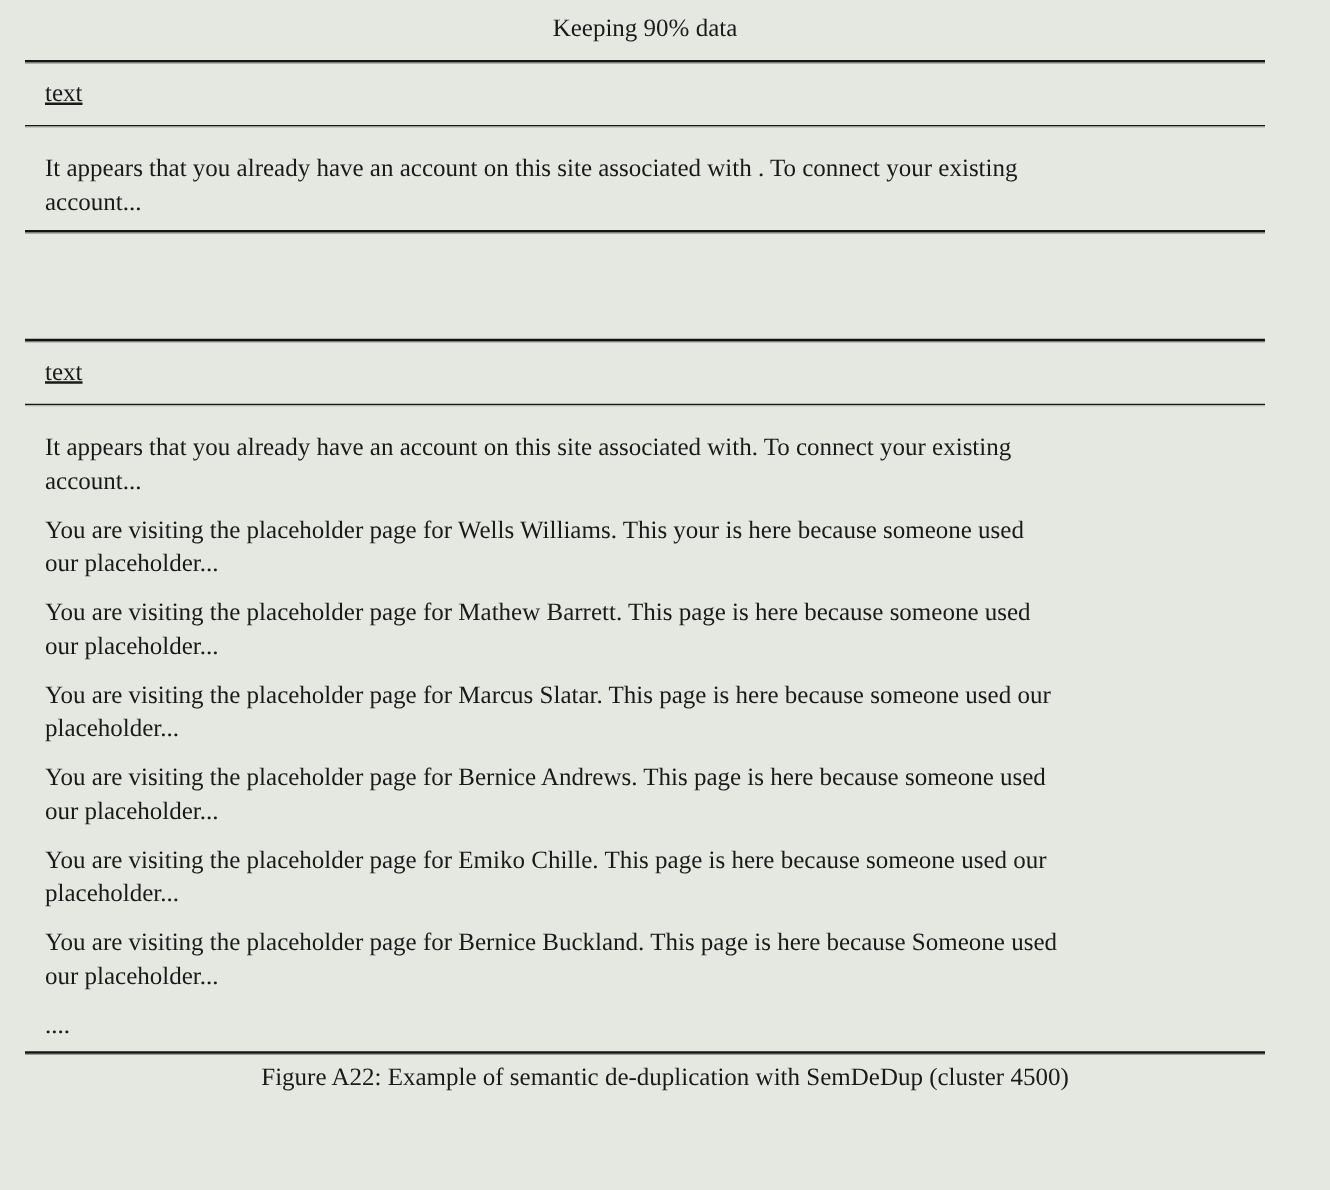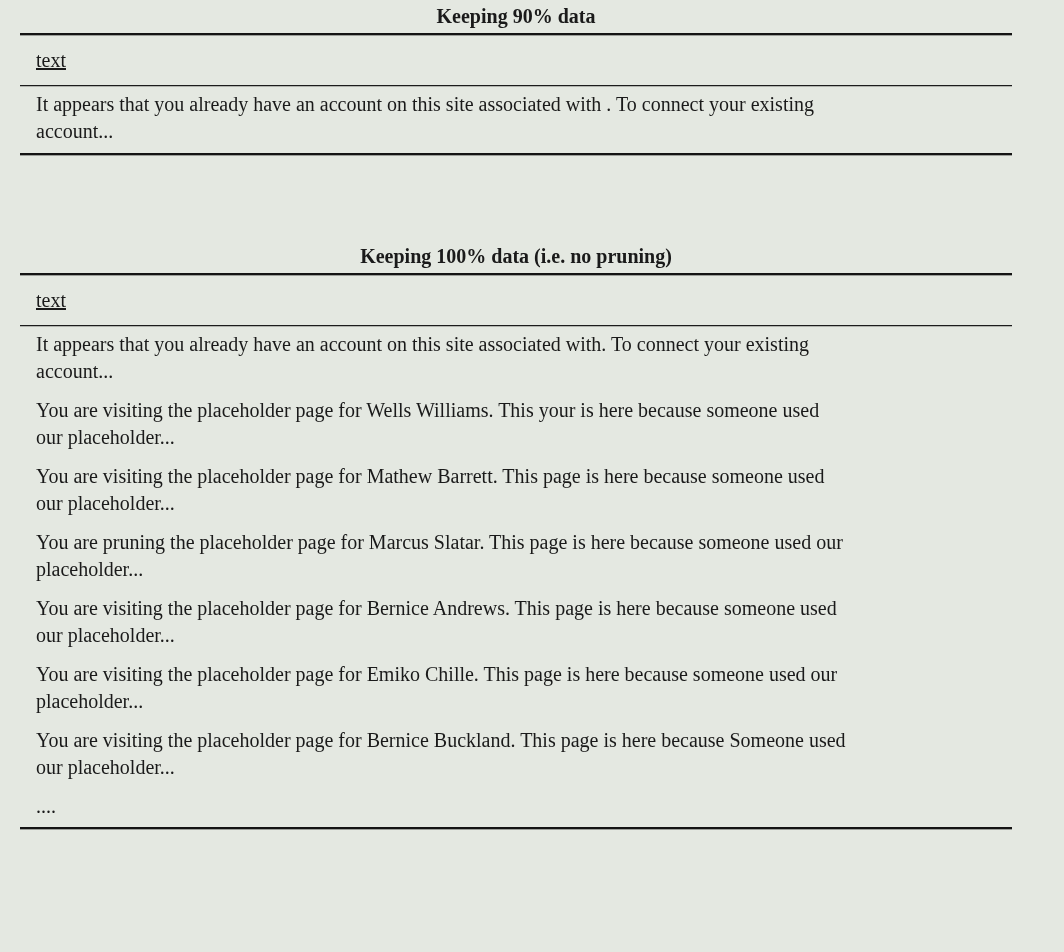--- a/index.html
+++ b/index.html
@@ -18,27 +18,26 @@
   .page {
     position: relative;
     width: 1064px;
     height: 952px;
   }
   .latex-table {
     margin-left: 20px;
     width: 992px;
   }
   .tbl-title {
-    height: 33px;
+    height: 48px;
     display: flex;
     align-items: center;
     justify-content: center;
     padding-bottom: 1px;
     box-sizing: border-box;
-    font-weight: bold;
   }
   .rule {
     width: 100%;
     border: 0;
     margin: 0;
   }
   .rule.thick {
     border-top: 2.6px solid #141414;
     box-shadow: 0 1px 0 rgba(20,20,20,0.35);
   }
@@ -48,21 +47,21 @@
   }
   .tbl-header {
     height: 50px;
     display: flex;
     align-items: center;
     padding-left: 16px;
     box-sizing: border-box;
     text-decoration: underline;
   }
   .tbl-body {
-    padding: 5px 26px 8px 16px;
+    padding: 21px 26px 8px 16px;
     box-sizing: border-box;
   }
   .tbl-body .row {
     margin: 0 0 12px 0;
     line-height: 27px;
     white-space: pre-line;
   }
   .tbl-body .row:last-child {
     margin-bottom: 0;
   }
@@ -89,38 +88,38 @@
     <div class="tbl-header">text</div>
     <div class="rule thin"></div>
     <div class="tbl-body">
       <p class="row">It appears that you already have an account on this site associated with . To connect your existing
 account...</p>
     </div>
     <div class="rule thick"></div>
   </section>
 
   <section class="latex-table table-2">
-    <div class="tbl-title">Keeping 100% data (i.e. no pruning)</div>
     <div class="rule thick"></div>
     <div class="tbl-header">text</div>
     <div class="rule thin"></div>
     <div class="tbl-body">
       <p class="row">It appears that you already have an account on this site associated with. To connect your existing
 account...</p>
       <p class="row">You are visiting the placeholder page for Wells Williams. This your is here because someone used
 our placeholder...</p>
       <p class="row">You are visiting the placeholder page for Mathew Barrett. This page is here because someone used
 our placeholder...</p>
-      <p class="row">You are pruning the placeholder page for Marcus Slatar. This page is here because someone used our
+      <p class="row">You are visiting the placeholder page for Marcus Slatar. This page is here because someone used our
 placeholder...</p>
       <p class="row">You are visiting the placeholder page for Bernice Andrews. This page is here because someone used
 our placeholder...</p>
       <p class="row">You are visiting the placeholder page for Emiko Chille. This page is here because someone used our
 placeholder...</p>
       <p class="row">You are visiting the placeholder page for Bernice Buckland. This page is here because Someone used
 our placeholder...</p>
       <p class="row">....</p>
     </div>
     <div class="rule thick"></div>
   </section>
 
+  <div class="fig-caption">Figure A22: Example of semantic de-duplication with SemDeDup (cluster 4500)</div>
 
 </div>
 
 </body></html>

